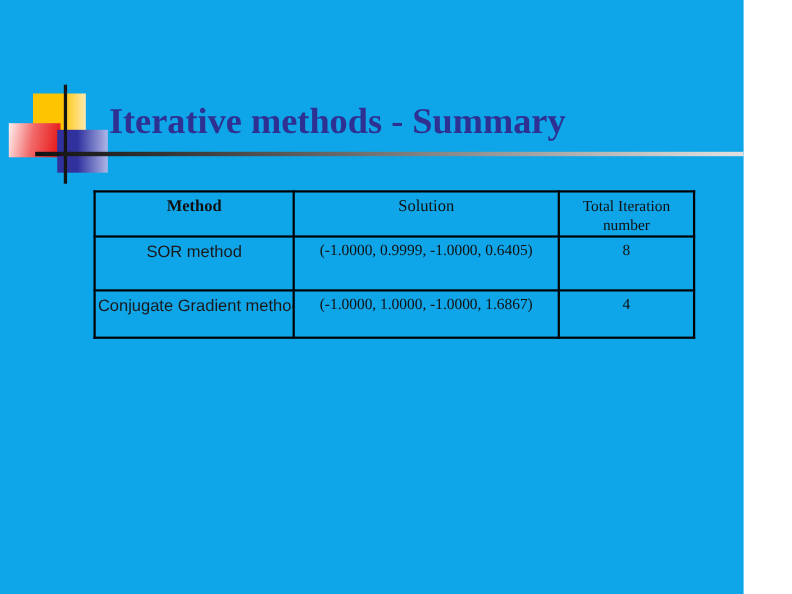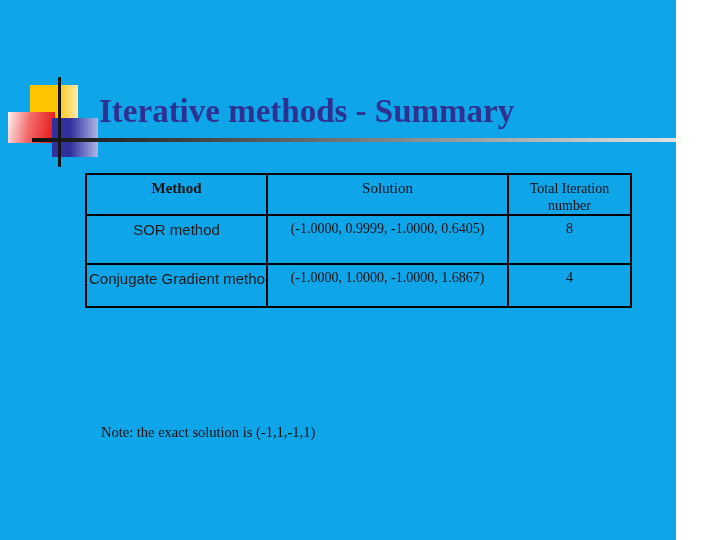--- a/index.html
+++ b/index.html
@@ -147,15 +147,14 @@
         <td class="cell-iterations">8</td>
       </tr>
       <tr class="row-4">
         <td class="cell-method">Conjugate Gradient method</td>
         <td class="cell-solution">(-1.0000, 1.0000, -1.0000, 1.6867)</td>
         <td class="cell-iterations">4</td>
       </tr>
     </tbody>
   </table>
 
-  <p class="note">Note: the exact solution is (-1,1,-1,1)</p>
 
 </div>
 
 </body></html>

